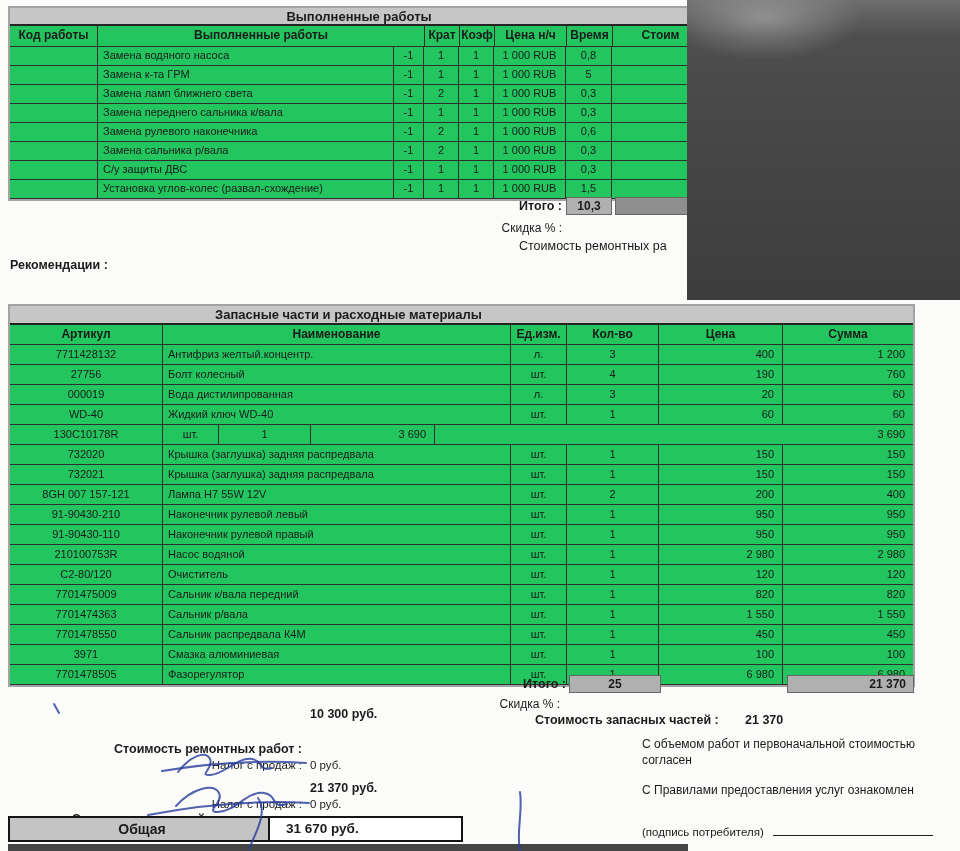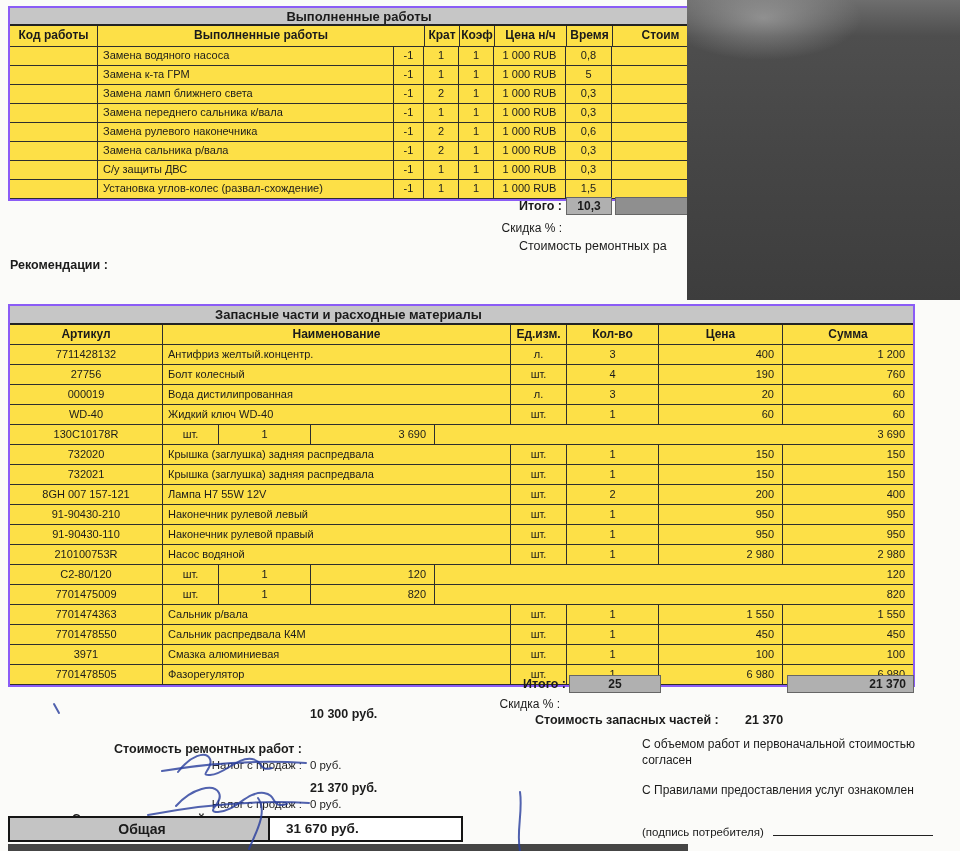--- a/index.html
+++ b/index.html
@@ -5,21 +5,21 @@
   * { margin:0; padding:0; box-sizing:border-box; }
   html,body { width:960px; height:851px; }
   body {
     position:relative; overflow:hidden;
     background:#fbfbf9;
     font-family:"Liberation Sans","DejaVu Sans",sans-serif;
     color:#1b1b1b;
   }
 
   
-  .tbl { position:absolute; background:#fde047; border:2px solid #8b5cf6; z-index:1; }
+  .tbl { position:absolute; background:#22c55e; border:2px solid #a3a3a3; z-index:1; }
   .tbl-title {
     background:var(--title-bar,#c6c6c6);
     border-bottom:2px solid #232323;
     font-weight:bold; font-size:13px; text-align:center;
   }
   .tr { display:flex; border-bottom:1px solid #2e2e2e; }
   .th, .td { border-right:1px solid #2e2e2e; white-space:nowrap; overflow:hidden; }
   .last { border-right:none; }
   .tc { text-align:center; }
 
@@ -322,28 +322,30 @@
     <div class="td p-art">210100753R</div>
     <div class="td p-name">Насос водяной</div>
     <div class="td p-unit">шт.</div>
     <div class="td p-qty">1</div>
     <div class="td p-price">2 980</div>
     <div class="td p-sum last">2 980</div>
   </div>
 
   <div class="tr">
     <div class="td p-art">C2-80/120</div>
+    <div class="td p-name">Очиститель</div>
     <div class="td p-unit">шт.</div>
     <div class="td p-qty">1</div>
     <div class="td p-price">120</div>
     <div class="td p-sum last">120</div>
   </div>
 
   <div class="tr">
     <div class="td p-art">7701475009</div>
+    <div class="td p-name">Сальник к/вала передний</div>
     <div class="td p-unit">шт.</div>
     <div class="td p-qty">1</div>
     <div class="td p-price">820</div>
     <div class="td p-sum last">820</div>
   </div>
 
   <div class="tr">
     <div class="td p-art">7701474363</div>
     <div class="td p-name">Сальник р/вала</div>
     <div class="td p-unit">шт.</div>

